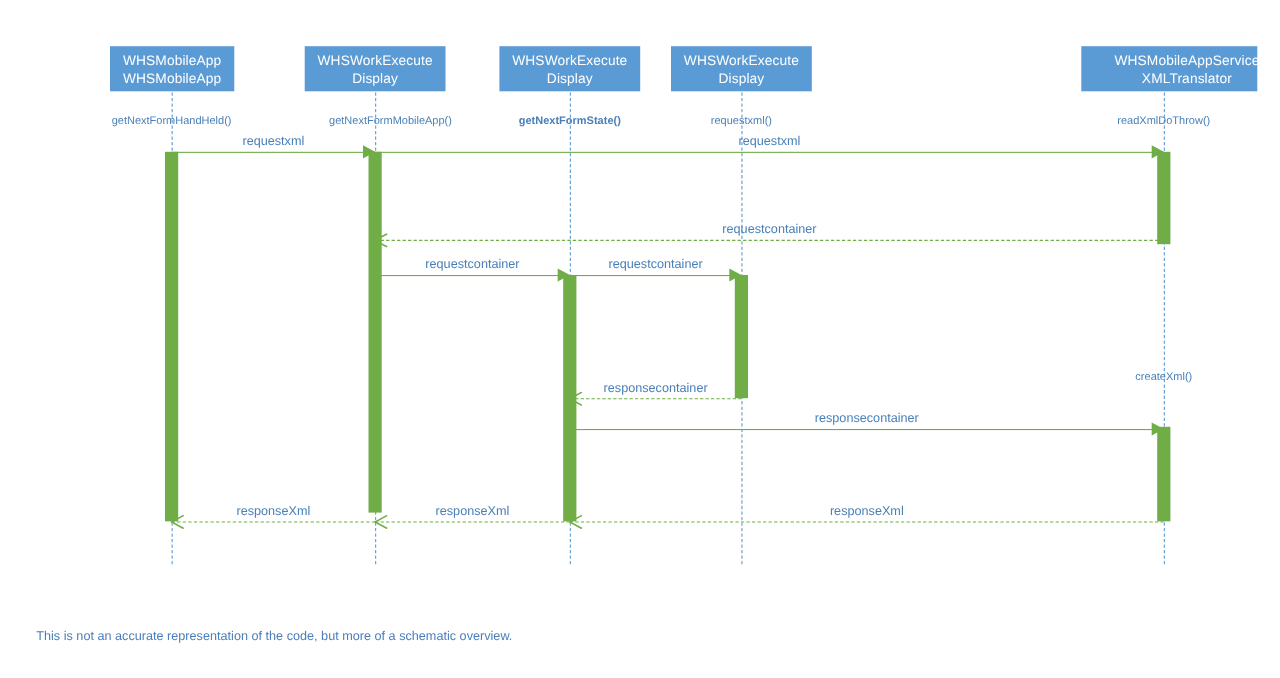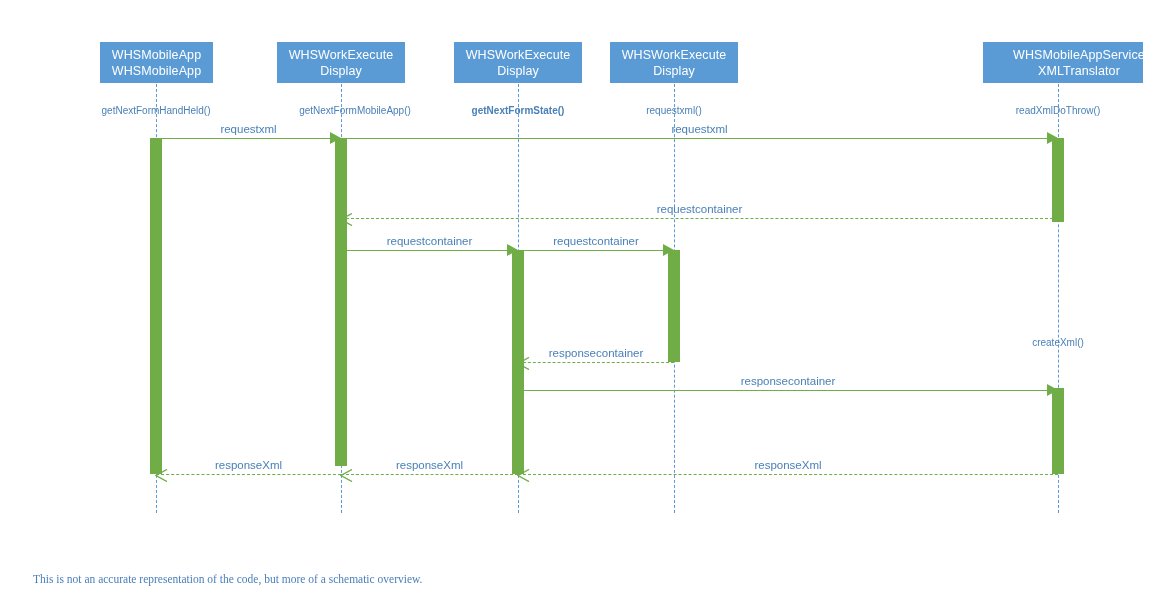--- a/index.html
+++ b/index.html
@@ -198,14 +198,14 @@
       </div>
     </div>
   <div id="operations-layer">
       <div class="op-label" style="left: 156px; top: 104px;">getNextFormHandHeld()</div>
       <div class="op-label" style="left: 355px; top: 104px;">getNextFormMobileApp()</div>
       <div class="op-label" style="left: 518px; top: 104px; font-weight: bold;">getNextFormState()</div>
       <div class="op-label" style="left: 674px; top: 104px;">requestxml()</div>
       <div class="op-label" style="left: 1058px; top: 104px;">readXmlDoThrow()</div>
       <div class="op-label" style="left: 1058px; top: 336px;">createXml()</div>
     </div>
-  <div class="footer-note" style="left:33px; top:572px;font-family:Liberation Serif, serif;">This is not an accurate representation of the code, but more of a schematic overview.</div>
+  <div class="footer-note" style="left:33px; top:572px;">This is not an accurate representation of the code, but more of a schematic overview.</div>
 </div>
 
 </body></html>

